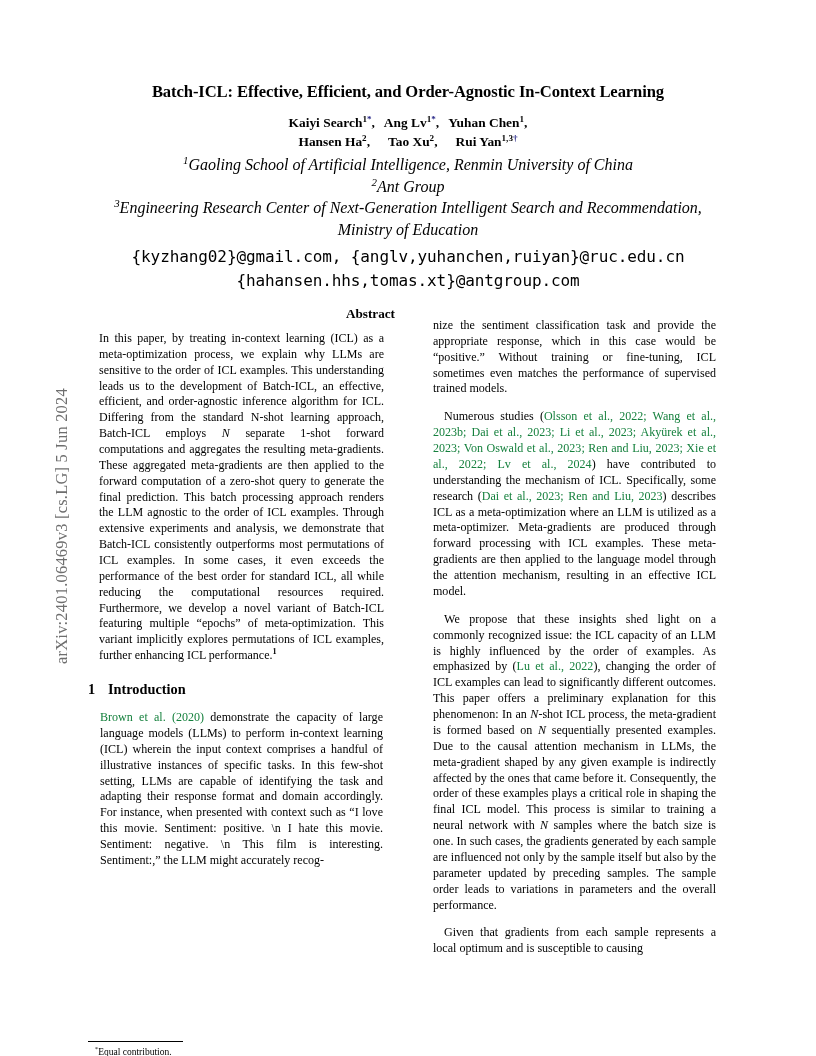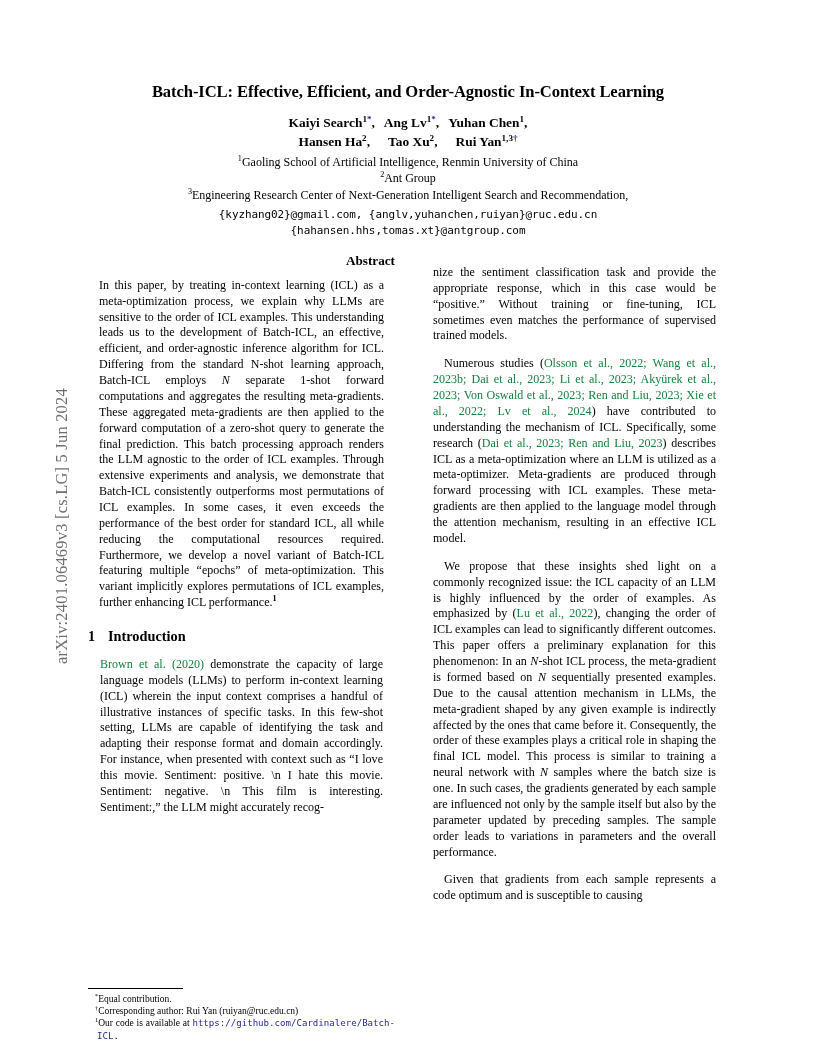--- a/index.html
+++ b/index.html
@@ -72,30 +72,31 @@
     font-weight: bold;
   }
   .mark {
     color: #252585;
     font-weight: bold;
   }
 
   .affil {
     margin-top: 3px;
     text-align: center;
-    font-size: 12px;
+    font-size: 16px;
     line-height: 1.36;
+    font-style: italic;
   }
   .affil sup { font-weight: normal; }
 
   .emails {
     margin-top: 4px;
     text-align: center;
     font-family: "DejaVu Sans Mono", "Liberation Mono", monospace;
-    font-size: 11px;
+    font-size: 16px;
     line-height: 1.5;
     letter-spacing: -0.1px;
   }
 
   
   .columns {
     margin-top: 13px;
     display: flex;
     gap: 26px;
     height: 790px;
@@ -189,20 +190,21 @@
     </div>
     <div>
       <span><span>Hansen Ha</span><sup>2</sup>,</span><span class="sp"></span><span class="sp"></span><span><span>Tao Xu</span><sup>2</sup>,</span><span class="sp"></span><span class="sp"></span><span><span>Rui Yan</span><sup>1,3</sup><sup class="mark">†</sup></span>
     </div>
   </div>
 
   <div class="affil">
     <div><sup>1</sup><span>Gaoling School of Artificial Intelligence, Renmin University of China</span></div>
     <div><sup>2</sup><span>Ant Group</span></div>
     <div><sup>3</sup><span>Engineering Research Center of Next-Generation Intelligent Search and Recommendation,</span></div>
+    <div><span>Ministry of Education</span></div>
   </div>
 
   <div class="emails">
     <div>{kyzhang02}@gmail.com, {anglv,yuhanchen,ruiyan}@ruc.edu.cn</div>
     <div>{hahansen.hhs,tomas.xt}@antgroup.com</div>
   </div>
 
   <div class="columns">
 
     <div class="col">
@@ -223,16 +225,16 @@
     </div>
 
     <div class="col">
 
       <p class="para">nize the sentiment classification task and provide the appropriate response, which in this case would be “positive.” Without training or fine-tuning, ICL sometimes even matches the performance of supervised trained models.</p>
 
       <p class="para"><span>Numerous studies (</span><span class="cite">Olsson et al., 2022; Wang et al., 2023b; Dai et al., 2023; Li et al., 2023; Akyürek et al., 2023; Von Oswald et al., 2023; Ren and Liu, 2023; Xie et al., 2022; Lv et al., 2024</span><span>) have contributed to understanding the mechanism of ICL. Specifically, some research (</span><span class="cite">Dai et al., 2023; Ren and Liu, 2023</span><span>) describes ICL as a meta-optimization where an LLM is utilized as a meta-optimizer. Meta-gradients are produced through forward processing with ICL examples. These meta-gradients are then applied to the language model through the attention mechanism, resulting in an effective ICL model.</span></p>
 
       <p class="para"><span>We propose that these insights shed light on a commonly recognized issue: the ICL capacity of an LLM is highly influenced by the order of examples. As emphasized by (</span><span class="cite">Lu et al., 2022</span><span>), changing the order of ICL examples can lead to significantly different outcomes. This paper offers a preliminary explanation for this phenomenon: In an </span><span class="mathit">N</span><span>-shot ICL process, the meta-gradient is formed based on </span><span class="mathit">N</span><span> sequentially presented examples. Due to the causal attention mechanism in LLMs, the meta-gradient shaped by any given example is indirectly affected by the ones that came before it. Consequently, the order of these examples plays a critical role in shaping the final ICL model. This process is similar to training a neural network with </span><span class="mathit">N</span><span> samples where the batch size is one. In such cases, the gradients generated by each sample are influenced not only by the sample itself but also by the parameter updated by preceding samples. The sample order leads to variations in parameters and the overall performance.</span></p>
 
-      <p class="para">Given that gradients from each sample represents a code optimum and is susceptible to causing</p>
+      <p class="para">Given that gradients from each sample represents a local optimum and is susceptible to causing</p>
     </div>
   </div>
 </div>
 
 </body></html>

